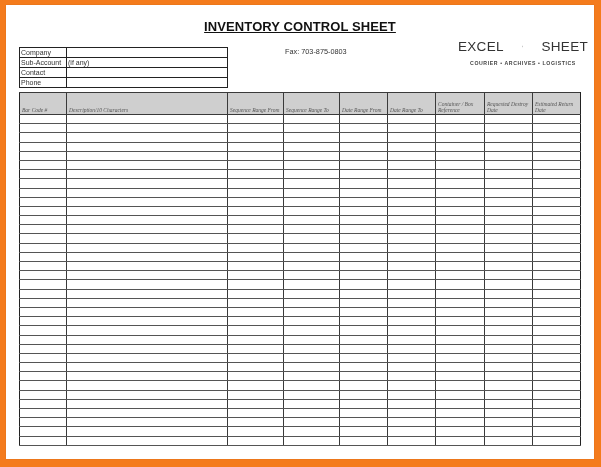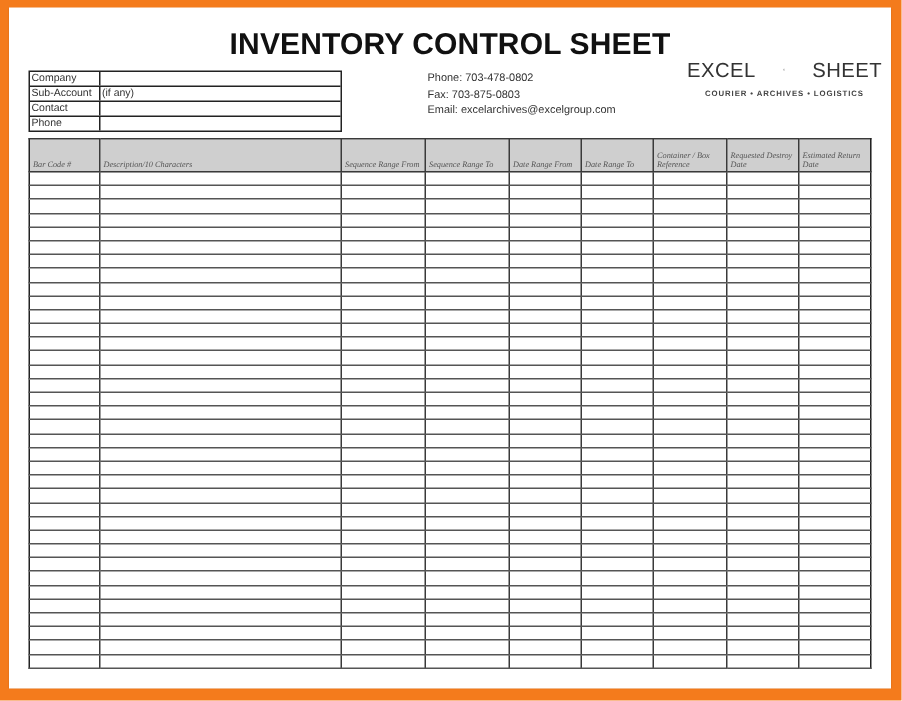--- a/index.html
+++ b/index.html
@@ -4,22 +4,23 @@
 <style>
   * { box-sizing: border-box; margin: 0; padding: 0; }
   html, body { width: 601px; height: 467px; overflow: hidden; }
   body { background: #f47b1c; position: relative; font-family: "Liberation Sans", sans-serif; }
   .page {
     position: absolute; left: 6px; top: 5px; width: 588px; height: 454px;
     background: #ffffff; box-shadow: 0 0 1px rgba(0,0,0,0.2);
   }
   .title {
     position: absolute; left: 0; width: 100%; top: 14px;
-    text-align: center; font-weight: bold; font-size: 20px; color: #111;
+    text-align: center; font-weight: bold; font-size: 13px; color: #111;
     letter-spacing: 0.1px;
+    text-decoration: underline;
   }
   .info-box {
     position: absolute; left: 13px; top: 42px; width: 209px; height: 41px;
     border: 1.5px solid #222; display: grid; grid-template-rows: repeat(4, 1fr);
   }
   .info-row { display: grid; grid-template-columns: 47px 1fr; border-bottom: 1px solid #222; }
   .info-row:last-child { border-bottom: none; }
   .info-label, .info-value {
     font-size: 7px; color: #333; line-height: 9px; padding-left: 1px; white-space: nowrap; overflow: hidden;
   }
@@ -69,23 +70,21 @@
       <div class="info-label">Contact</div>
       <div class="info-value"></div>
     </div>
     <div class="info-row">
       <div class="info-label">Phone</div>
       <div class="info-value"></div>
     </div>
   </div>
 
   <div class="contact">
-    <div>Phone:  703-478-0802</div>
     <div>Fax:  703-875-0803</div>
-    <div>Email: excelarchives@excelgroup.com</div>
   </div>
 
   <div class="logo">
     <div class="logo-main">
       <span>EXCEL</span>
       <svg class="logo-swirl" viewBox="0 0 20 13">
         <path d="M15 3.5 C12 0.5 5 0.5 3 4 C1 7.5 4 11.5 9 11.5 C13 11.5 16 10 17 7.5" fill="none" stroke="#333" stroke-width="1.8" stroke-linecap="round"></path>
         <path d="M5 9 C7 11.5 14 11.5 16.5 8.5 C18.5 6 16.5 1.5 11 1.5" fill="none" stroke="#333" stroke-width="1.2" stroke-linecap="round"></path>
       </svg>
       <span>SHEET</span>

